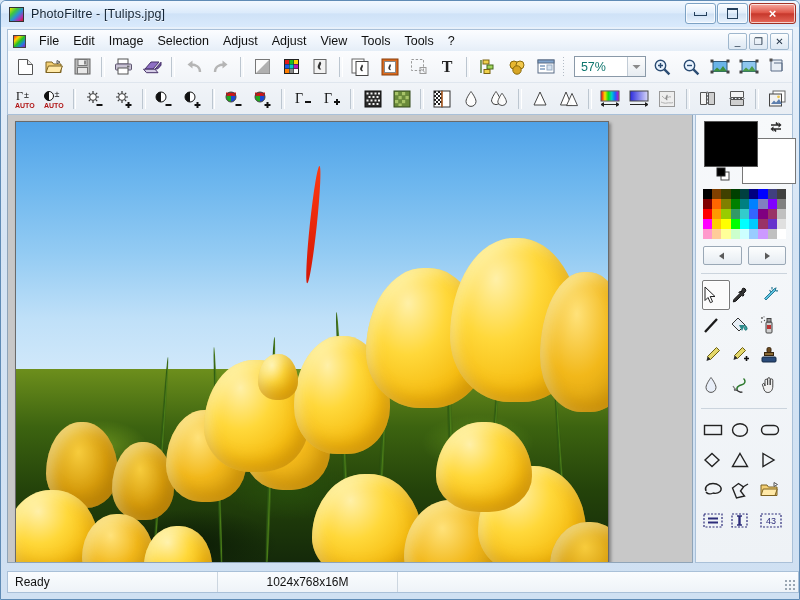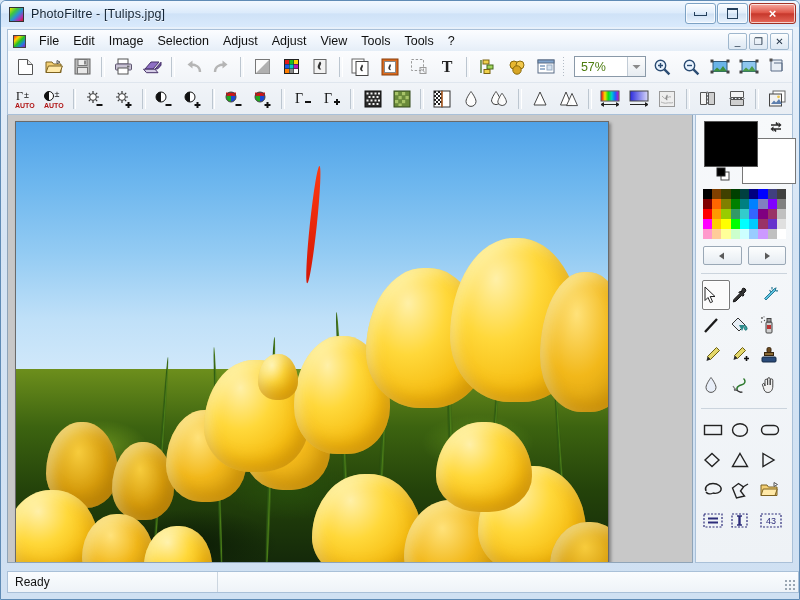--- a/index.html
+++ b/index.html
@@ -93,21 +93,21 @@
     background-size:3px 3px;}
   svg{display:block;overflow:visible;}
 
   .zoombox{
     width:72px;height:21px;margin-left:4px;margin-right:2px;
     border:1px solid #8a99a8;background:#fff;display:flex;align-items:center;
     box-sizing:border-box;
   }
   .zoombox input{
     border:none;outline:none;width:44px;margin-left:4px;font-size:12.5px;
-    font-family:"Liberation Sans",sans-serif;color:#4d7c0f;background:transparent;
+    font-family:"Liberation Sans",sans-serif;color:#0f766e;background:transparent;
   }
   .zoomarrow{
     margin-left:auto;width:17px;height:19px;border-left:1px solid #c2ccd6;
     background:linear-gradient(180deg,#fdfdfd,#e7ecf1);
     display:flex;align-items:center;justify-content:center;
   }
 
   
   .workspace{
     position:absolute;left:6px;top:114px;width:684px;bottom:36px;
@@ -946,16 +946,17 @@
         <svg width="22" height="15" viewBox="0 0 22 15">
             <rect x="1" y="1" width="20" height="13" fill="none" stroke="#2c2c7a" stroke-width="1.2" stroke-dasharray="2 1.5"></rect>
             <text x="11" y="11" text-anchor="middle" font-family="Liberation Sans, sans-serif" font-size="9" fill="#2c2c7a">43</text>
           </svg>
       </div>
     </div>
   </div>
 
   <div class="statusbar">
     <div class="spane p1">Ready</div>
+    <div class="spane p2">1024x768x16M</div>
     <div class="grip-corner"></div>
   </div>
 
 </div>
 
 </body></html>

